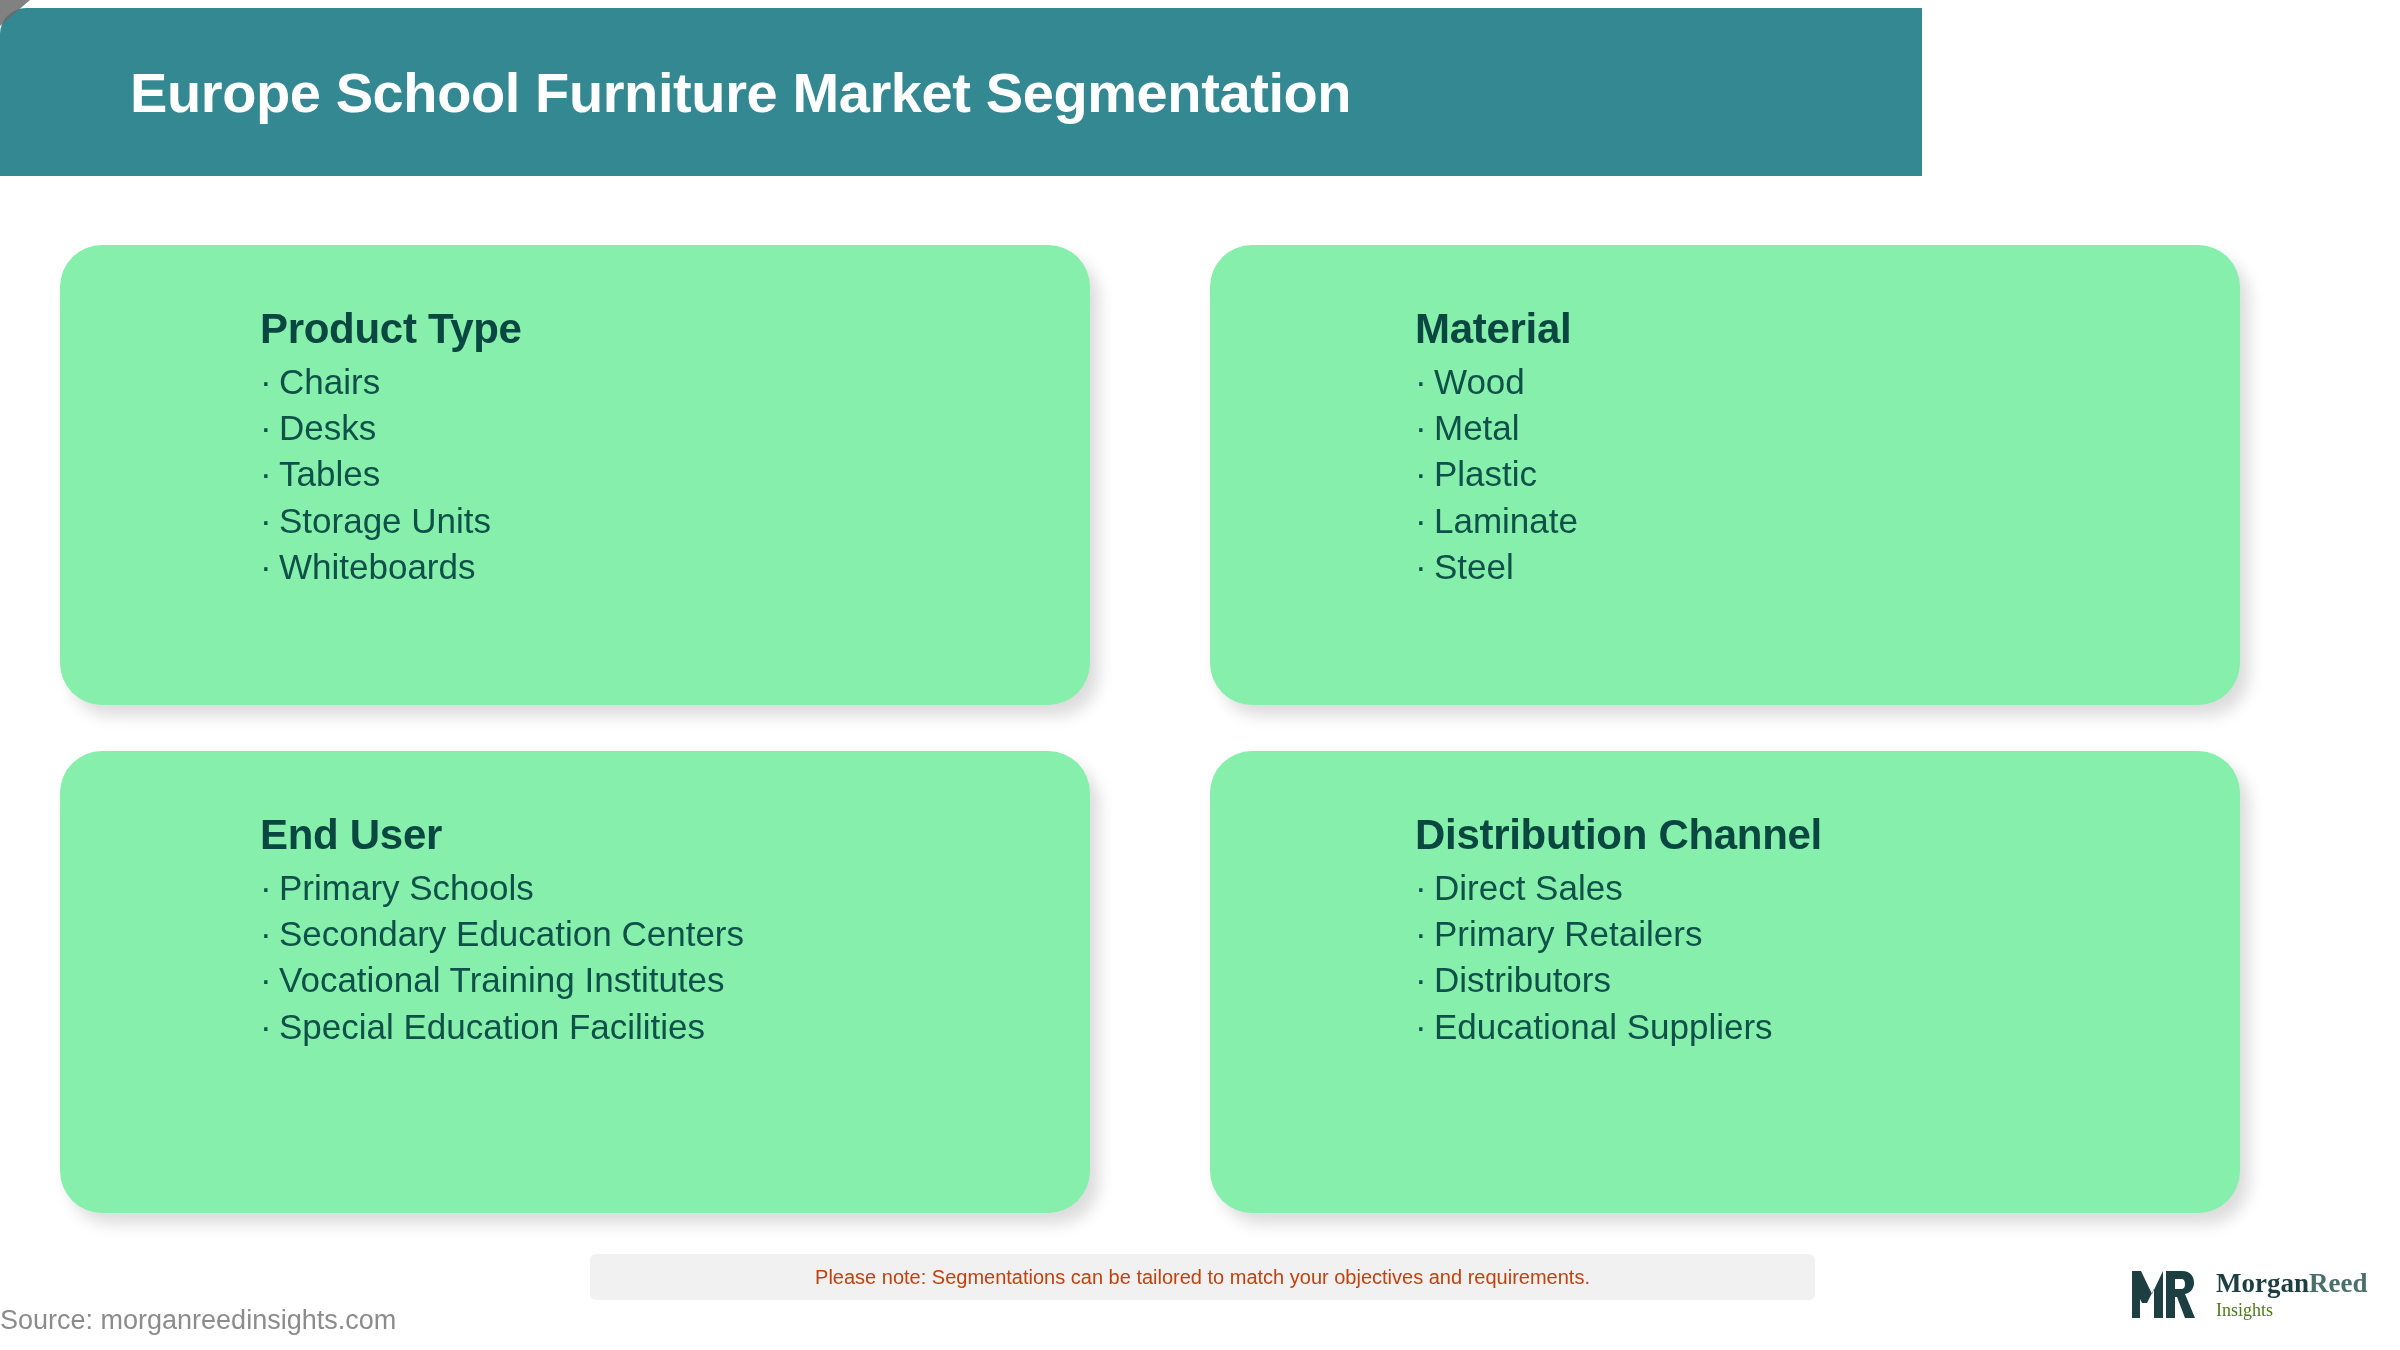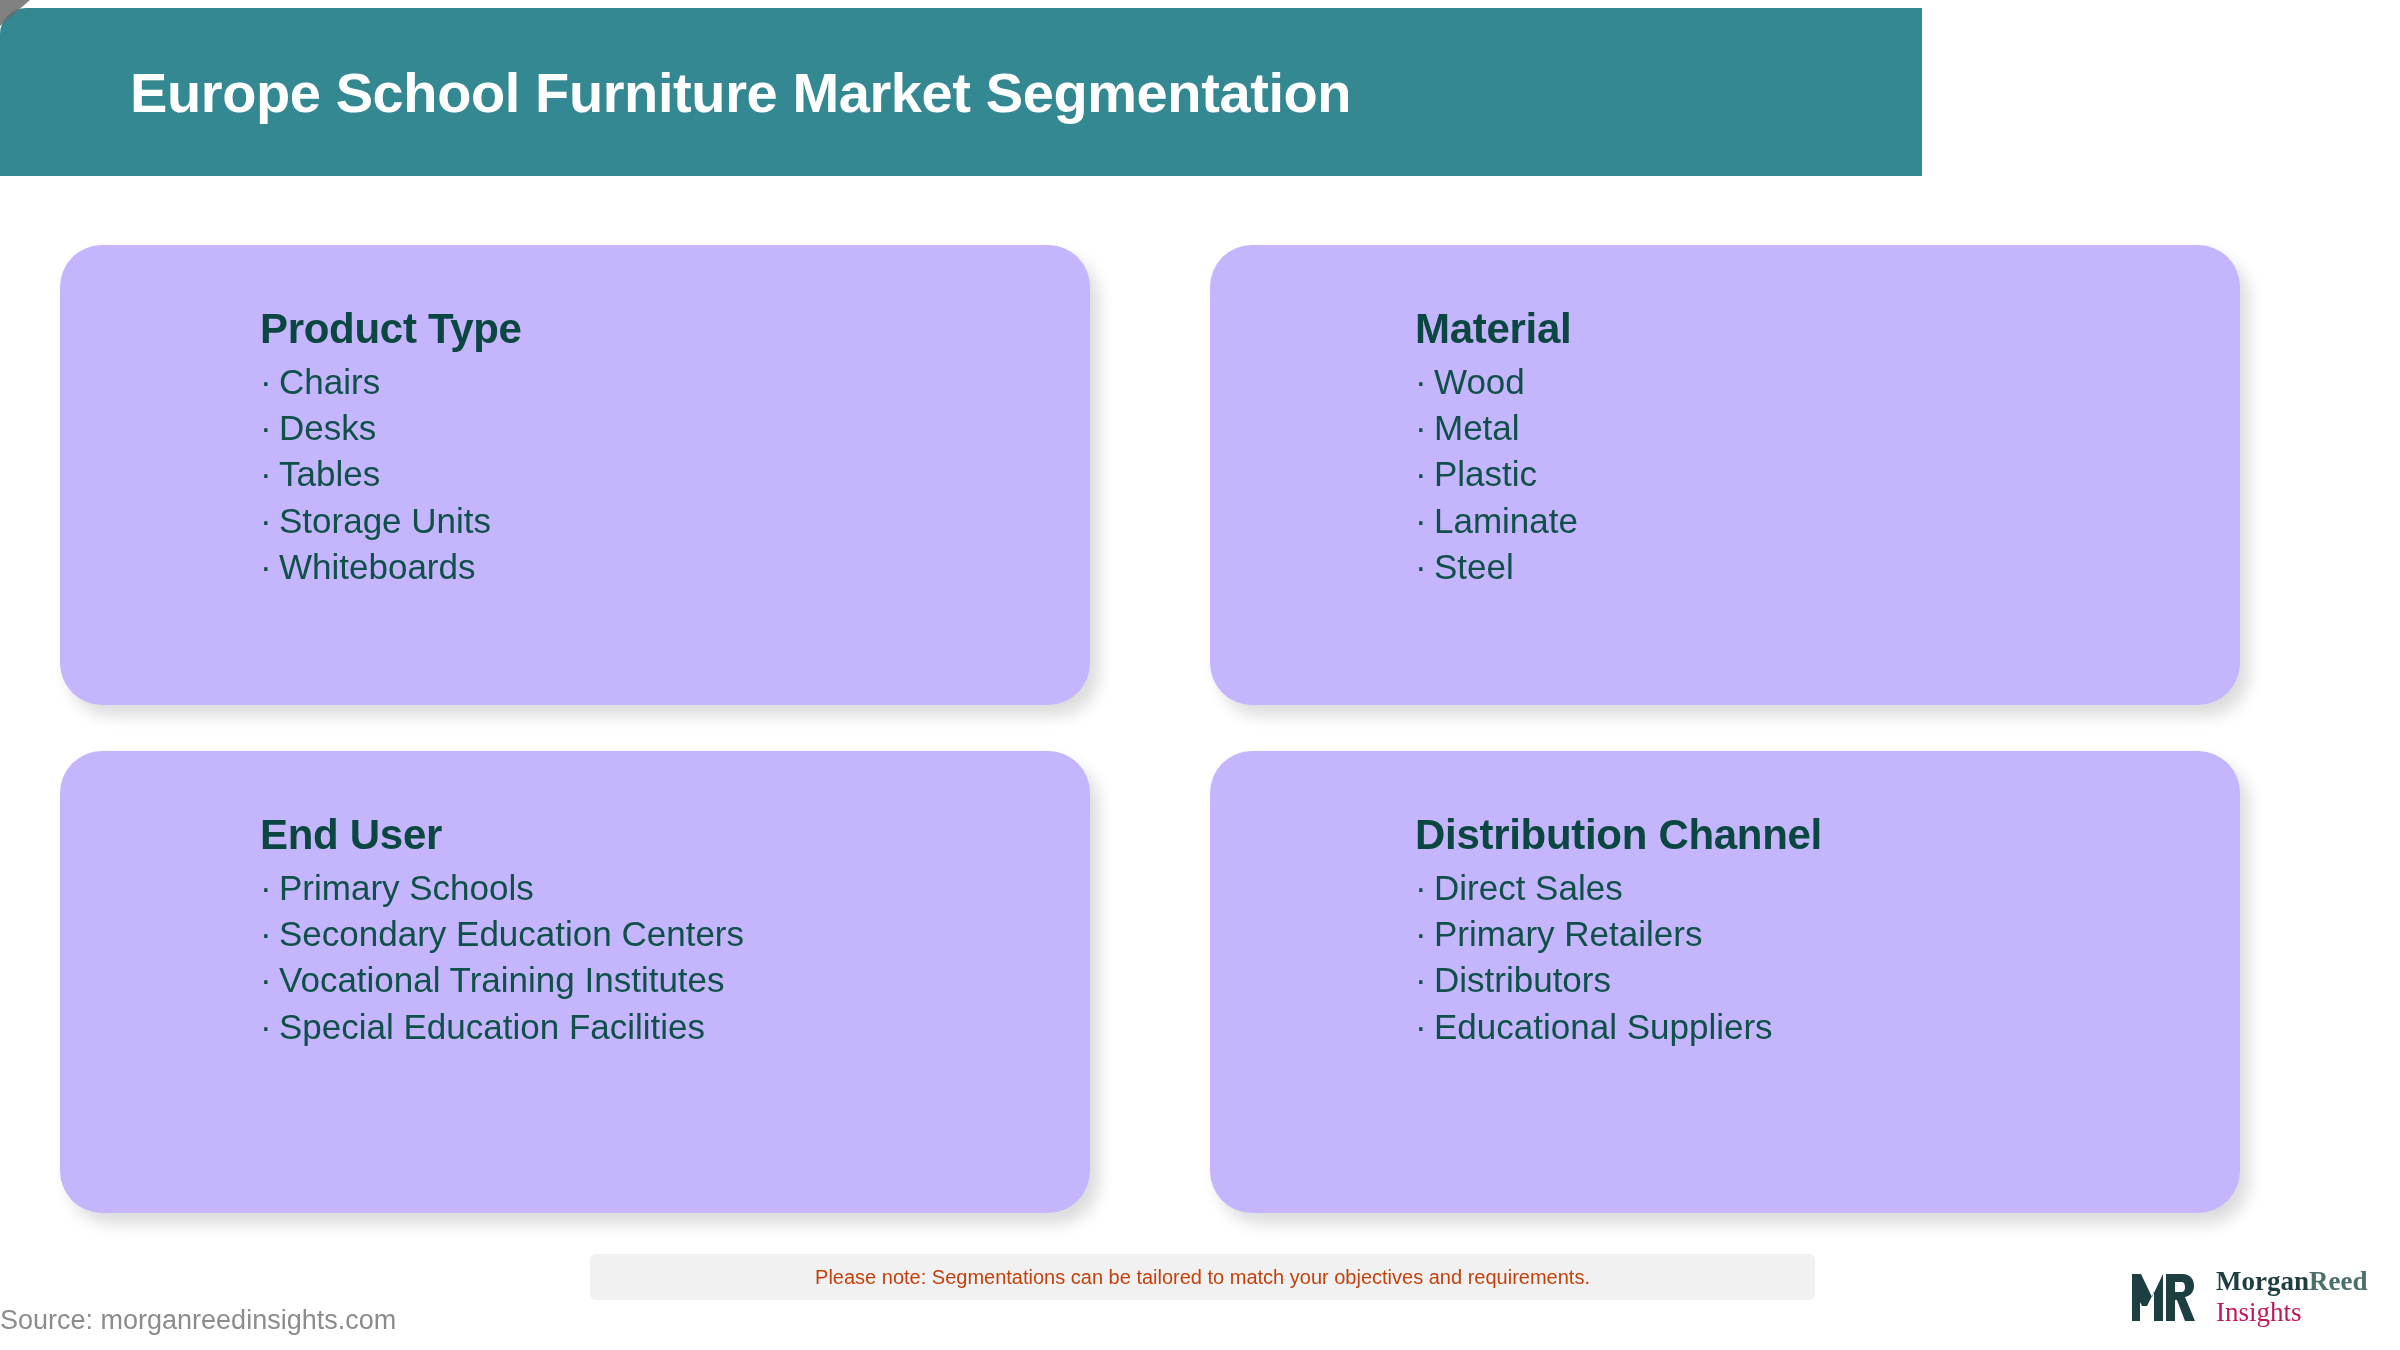--- a/index.html
+++ b/index.html
@@ -58,21 +58,21 @@
     width: 2180px;
     height: 968px;
     display: grid;
     grid-template-columns: 1030px 1030px;
     grid-template-rows: 460px 462px;
     column-gap: 120px;
     row-gap: 46px;
   }
 
   .card {
-    background: #c4b5fd;
+    background: #86efac;
     border-radius: 42px;
     box-shadow: 9px 11px 16px rgba(0,0,0,0.14);
     padding: 62px 0 0 200px;
     position: relative;
     overflow: hidden;
   }
   .card.right { padding-left: 205px; }
 
   .card-title {
     color: #0b4741;
@@ -141,22 +141,22 @@
     align-items: center;
     gap: 20px;
   }
   .logo-mark { width: 66px; height: 52px; flex: 0 0 66px; }
   .logo-words { display: flex; flex-direction: column; line-height: 1.0; }
   .logo-line1 { font-family: "Liberation Serif", serif; font-size: 27px; white-space: nowrap; }
   .logo-morgan { color: #1d3f42; font-weight: bold; }
   .logo-reed   { color: #4b6f6b; font-weight: bold; }
   .logo-line2 {
     font-family: "Liberation Serif", serif;
-    font-size: 27px;
-    color: #be185d;
+    font-size: 18px;
+    color: #4d7c0f;
     margin-top: 4px;
     white-space: nowrap;
   }
 </style>
 </head>
 <body>
 
 <div class="slide">
 
   <div class="header-bar">

